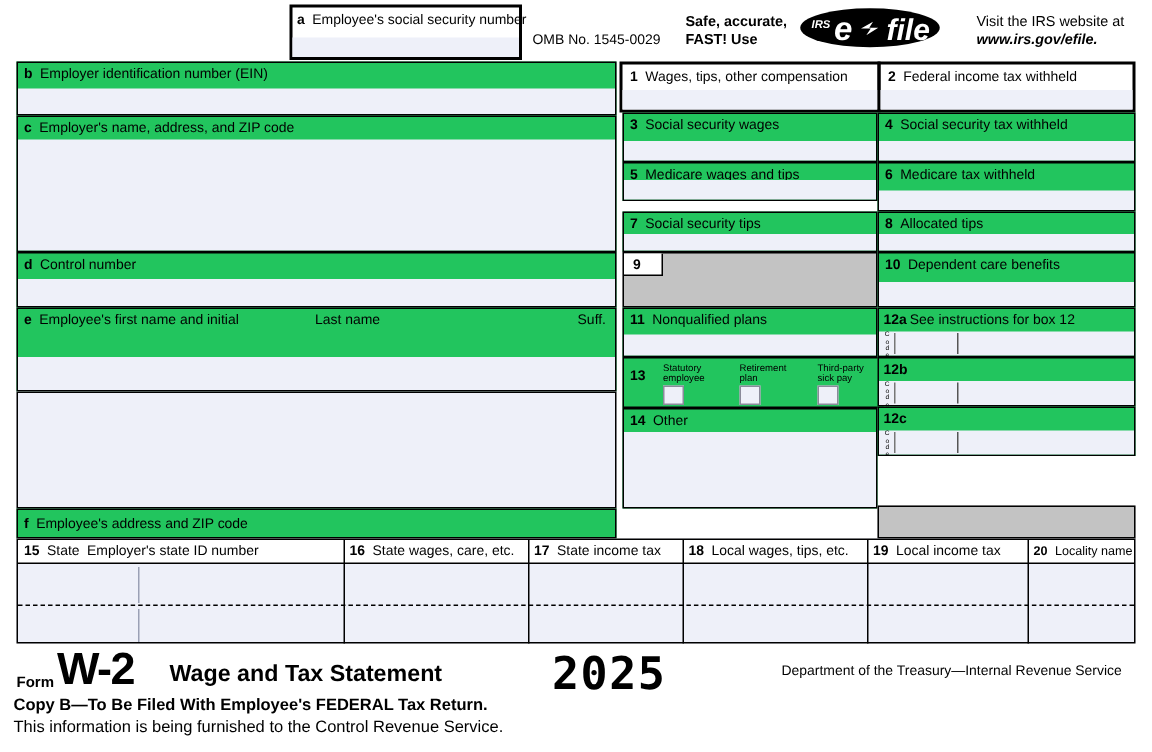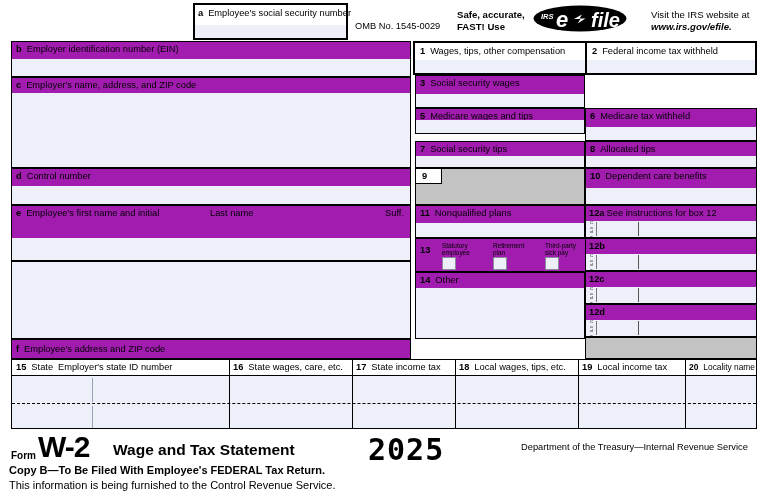--- a/index.html
+++ b/index.html
@@ -10,21 +10,21 @@
   }
   #form-root{
     position:relative;
     width:768px;
     height:501px;
     overflow:hidden;
     background:#fff;
   }
   
   .cell{position:absolute;box-sizing:border-box;}
-  .bx{border:1px solid #000;background:#a21caf;}
+  .bx{border:1px solid #000;background:#22c55e;}
   .grey{background:#c3c3c3;}
   .num{font-weight:bold;}
   
   .hdr{
     position:absolute;
     left:4px;
     top:2px;
     font-size:9.3px;
     line-height:11px;
     white-space:nowrap;
@@ -216,20 +216,26 @@
     <div class="datarow" style="height:13px;"></div>
   </div>
 
   <div class="cell bx" style="left:415px;top:75px;width:170px;height:33px;">
     <div class="hdr">
       <span class="num" style="margin-right: 5px;">3</span><span>Social security wages</span>
     </div>
     <div class="datarow" style="height:13px;"></div>
   </div>
 
+  <div class="cell bx" style="left:585px;top:75px;width:172px;height:33px;">
+    <div class="hdr">
+      <span class="num" style="margin-right: 5px;">4</span><span>Social security tax withheld</span>
+    </div>
+    <div class="datarow" style="height:13px;"></div>
+  </div>
 
   <div class="cell bx" style="left:415px;top:108px;width:170px;height:26px;">
     <div class="hdr">
       <span class="num" style="margin-right: 5px;">5</span><span>Medicare wages and tips</span>
     </div>
     <div class="datarow" style="height:13px;"></div>
   </div>
 
   <div class="cell bx" style="left:585px;top:108px;width:172px;height:33px;">
     <div class="hdr">
@@ -342,35 +348,20 @@
         <span>C</span>
           <span>o</span>
           <span>d</span>
           <span>e</span>
       </div>
       <div style="position:absolute;left:10px;top:1px;width:1px;height:14px;background:#777;"></div>
       <div style="position:absolute;left:52px;top:1px;width:1px;height:14px;background:#555;"></div>
     </div>
   </div>
 
-  <div class="cell bx" style="left:585px;top:304px;width:172px;height:33px;">
-    <div class="hdr" style="left:3px;">
-      <span class="num tight">12d</span>
-    </div>
-    <div class="datarow" style="height:16px;">
-      <div class="codev" style="left:2px;top:0px;">
-        <span>C</span>
-          <span>o</span>
-          <span>d</span>
-          <span>e</span>
-      </div>
-      <div style="position:absolute;left:10px;top:1px;width:1px;height:14px;background:#777;"></div>
-      <div style="position:absolute;left:52px;top:1px;width:1px;height:14px;background:#555;"></div>
-    </div>
-  </div>
 
   <div class="cell bx grey" style="left:585px;top:337px;width:172px;height:22px;"></div>
 
   <div class="cell bx" style="left:11px;top:359px;width:746px;height:70px;background:#eef0f9;">
 
     <div style="position:absolute;left:0;top:0;right:0;height:16px;background:#fff;border-bottom:1px solid #000;box-sizing:border-box;">
 
       <div class="hdr" style="left:4px;top:2px;">
         <span class="num" style="margin-right: 5px;">15</span><span>State</span>
       </div>

